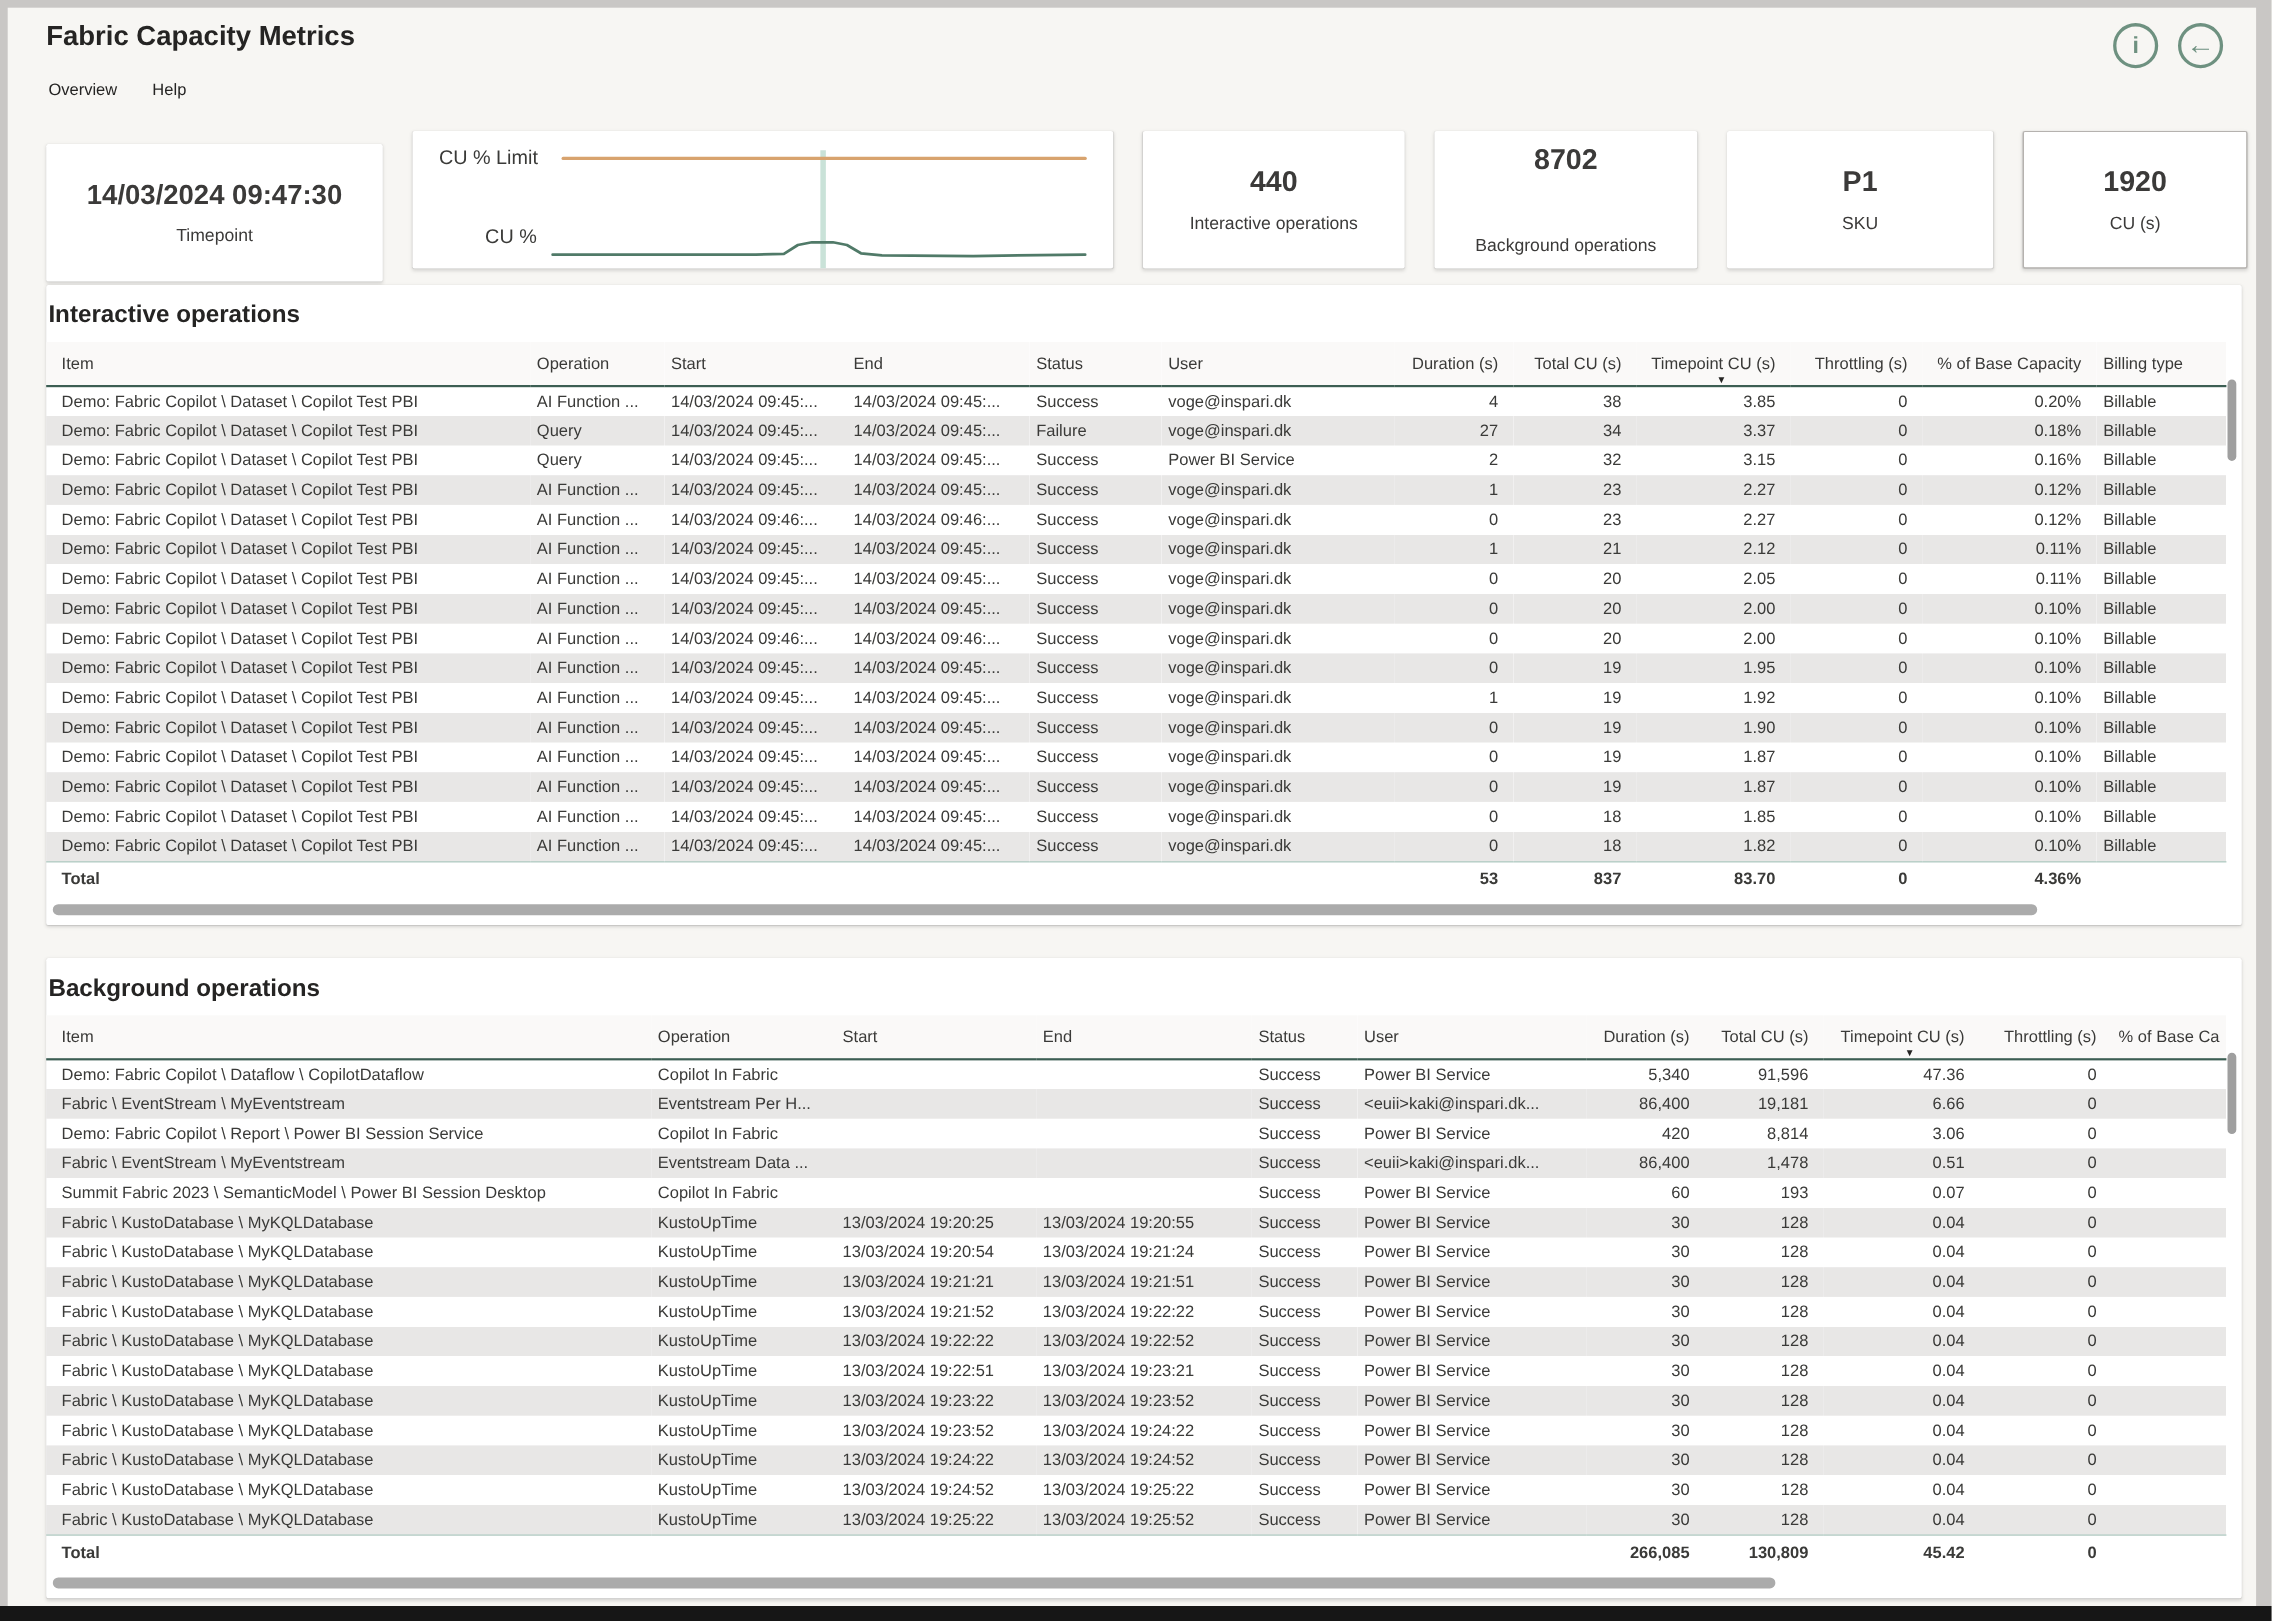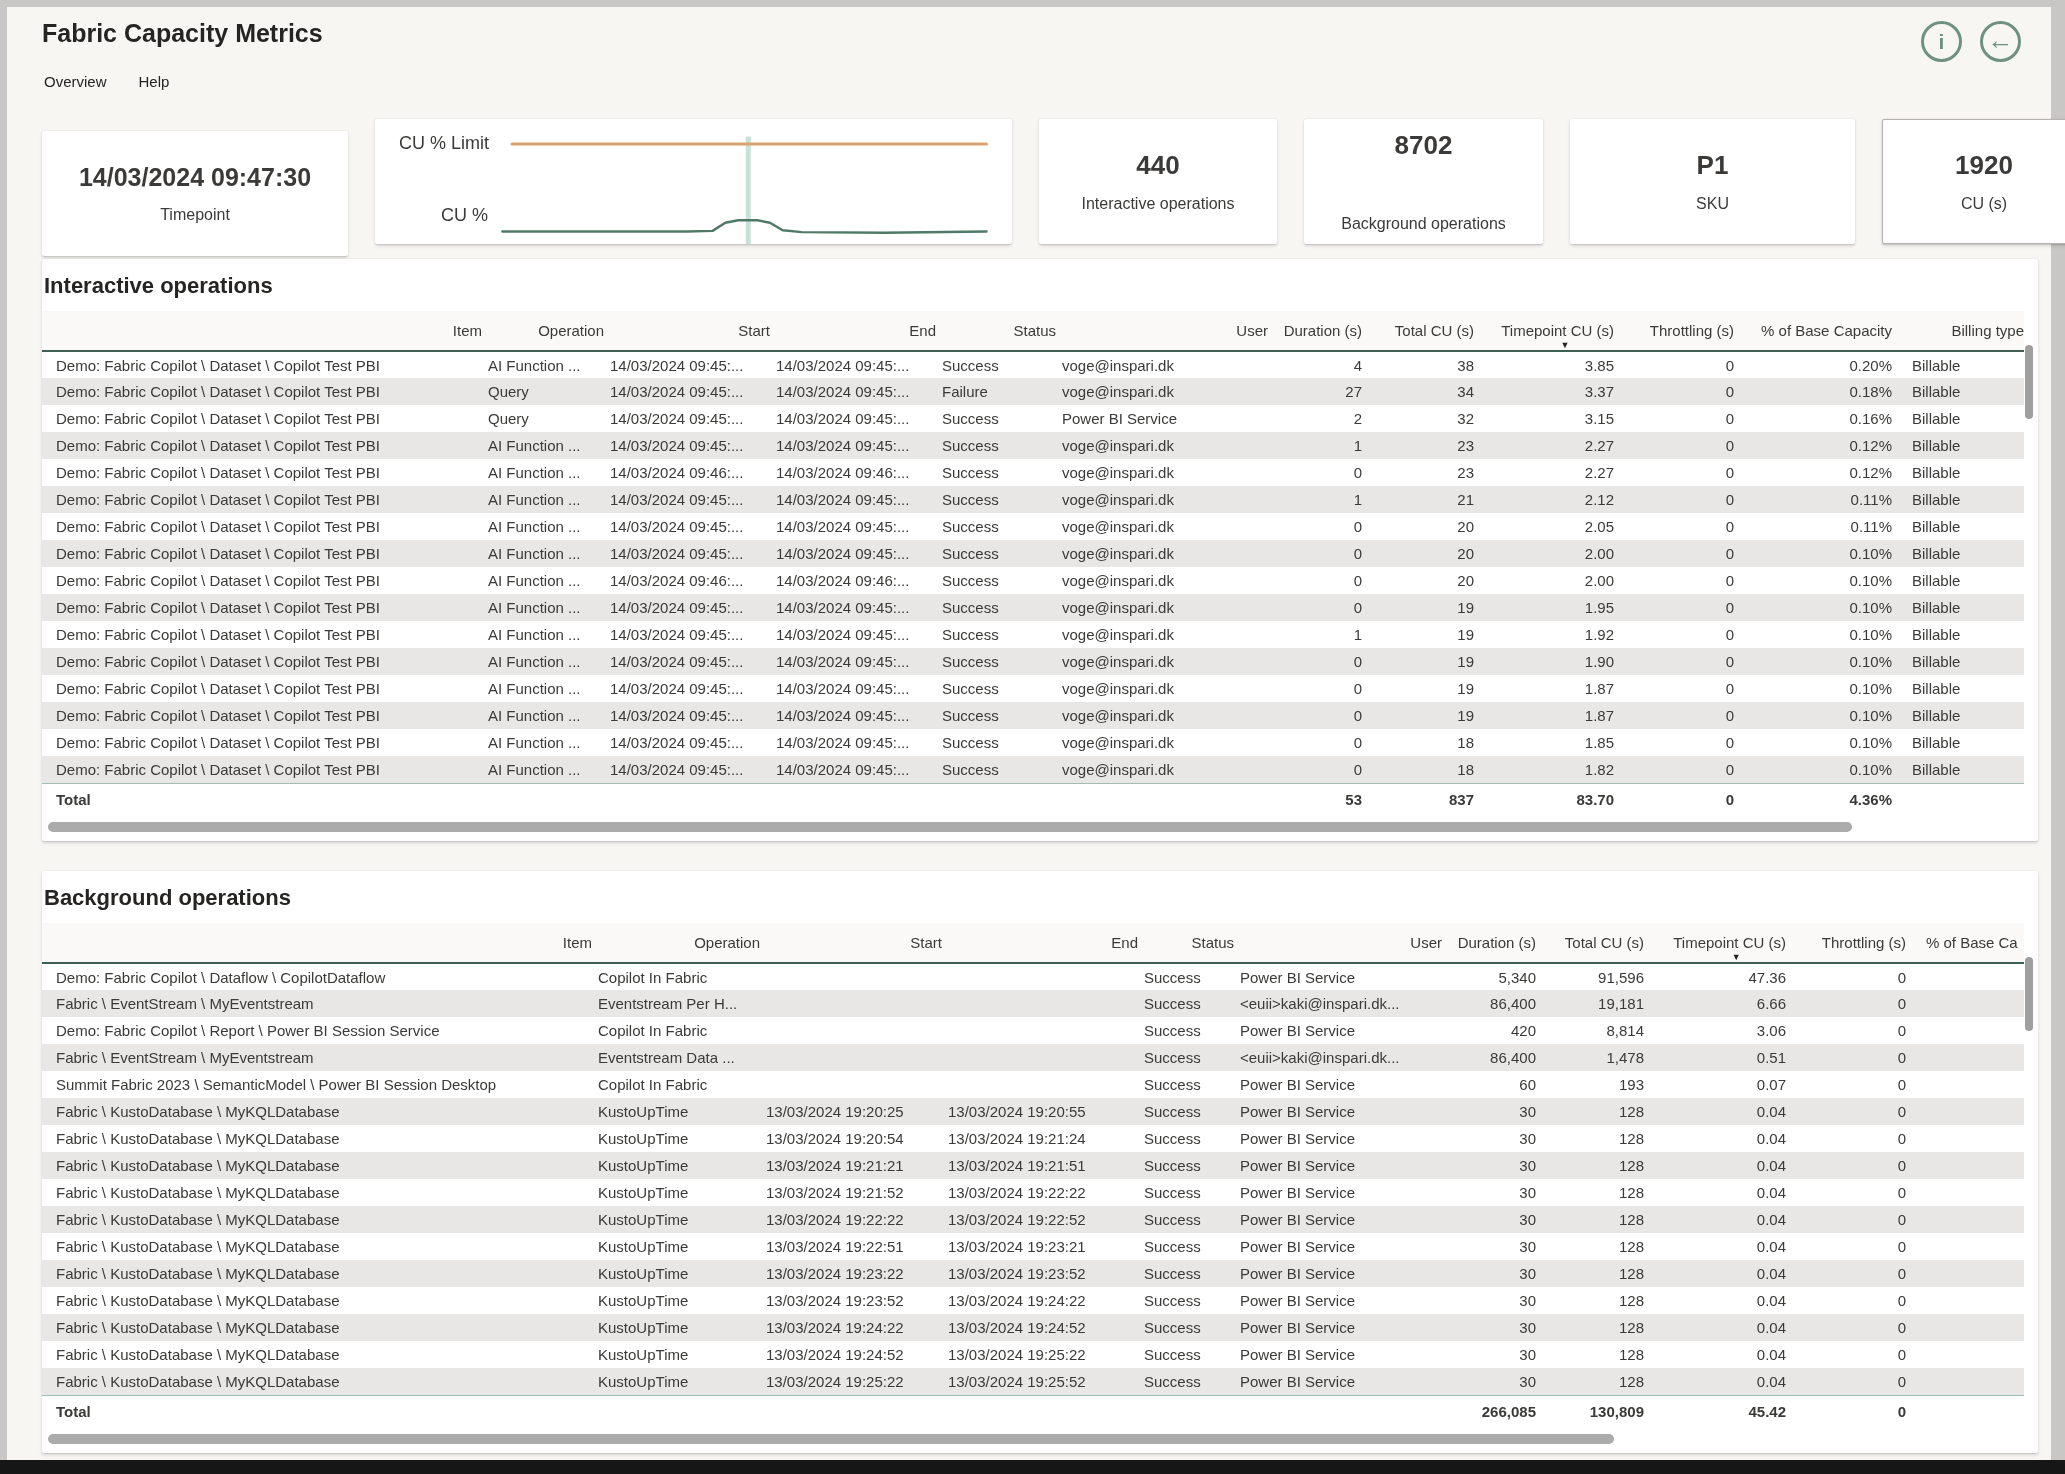--- a/index.html
+++ b/index.html
@@ -28,39 +28,39 @@
   .card {
     background:#fff; height:125px; border-radius:2px;
     box-shadow:0 1.6px 3.6px rgba(0,0,0,.13), 0 .3px .9px rgba(0,0,0,.1);
     display:flex; flex-direction:column; align-items:center; justify-content:center;
   }
   .card .value { font-size:26px; font-weight:600; color:#3b3a39; }
   .card .label { font-size:16px; color:#3b3a39; margin-top:14px; }
   .card.timepoint { width:306px;margin-top:12px; }
   .card.timepoint .value { font-size:25px; }
   .card.chart { width:637px; position:relative; display:block; }
-  .card.w-a { width:238px; } .card.w-b { width:239px;gap:40px; } .card.w-c { width:285px; }
+  .card.w-a { width:238px; } .card.w-b { width:239px;gap:40px; } .card.w-c { width:242px; }
   .card.w-d { width:204px; border:1px solid #b5b2af; }
   .chart-lbl { position:absolute; font-size:18px; color:#3a3a38; z-index:2; }
   .chart-lbl.limit { left:24px; top:14px; }
   .chart-lbl.cu { left:66px; bottom:18px; }
   .card.chart svg { position:absolute; left:0; top:0; width:100%; height:100%; }
 
   .panel {
     position:absolute; left:35px; width:1996px; background:#fff; border-radius:2px;
     box-shadow:0 1.6px 3.6px rgba(0,0,0,.13), 0 .3px .9px rgba(0,0,0,.1);
     padding:10px 0 6px 0;
   }
   #panel-interactive { top:252px; }
   #panel-background  { top:864px; }
   .panel h2 { font-size:22px; font-weight:700; color:#252423; margin:4px 0 12px 2px; }
 
   table { border-collapse:collapse; table-layout:fixed; width:1982px; font-size:15px; }
   th {
-    height:40px; background:#faf9f8; font-weight:400; color:#3a3a38; text-align:right;
+    height:40px; background:#faf9f8; font-weight:400; color:#3a3a38; text-align:left;
     position:relative; border-bottom:2px solid #3c5e53; padding:0 0 0 6px;
     white-space:nowrap; overflow:hidden; cursor:pointer;
   }
   th.r { text-align:right; padding-right:14px; }
   th:first-child { padding-left:14px; }
   th .sort { position:absolute; bottom:0px; left:55%; transform:translateX(-50%); font-size:9px; color:#252423; }
   td {
     height:27px; padding:0 0 0 6px; white-space:nowrap; overflow:hidden;
     color:#3a3a38;
   }

